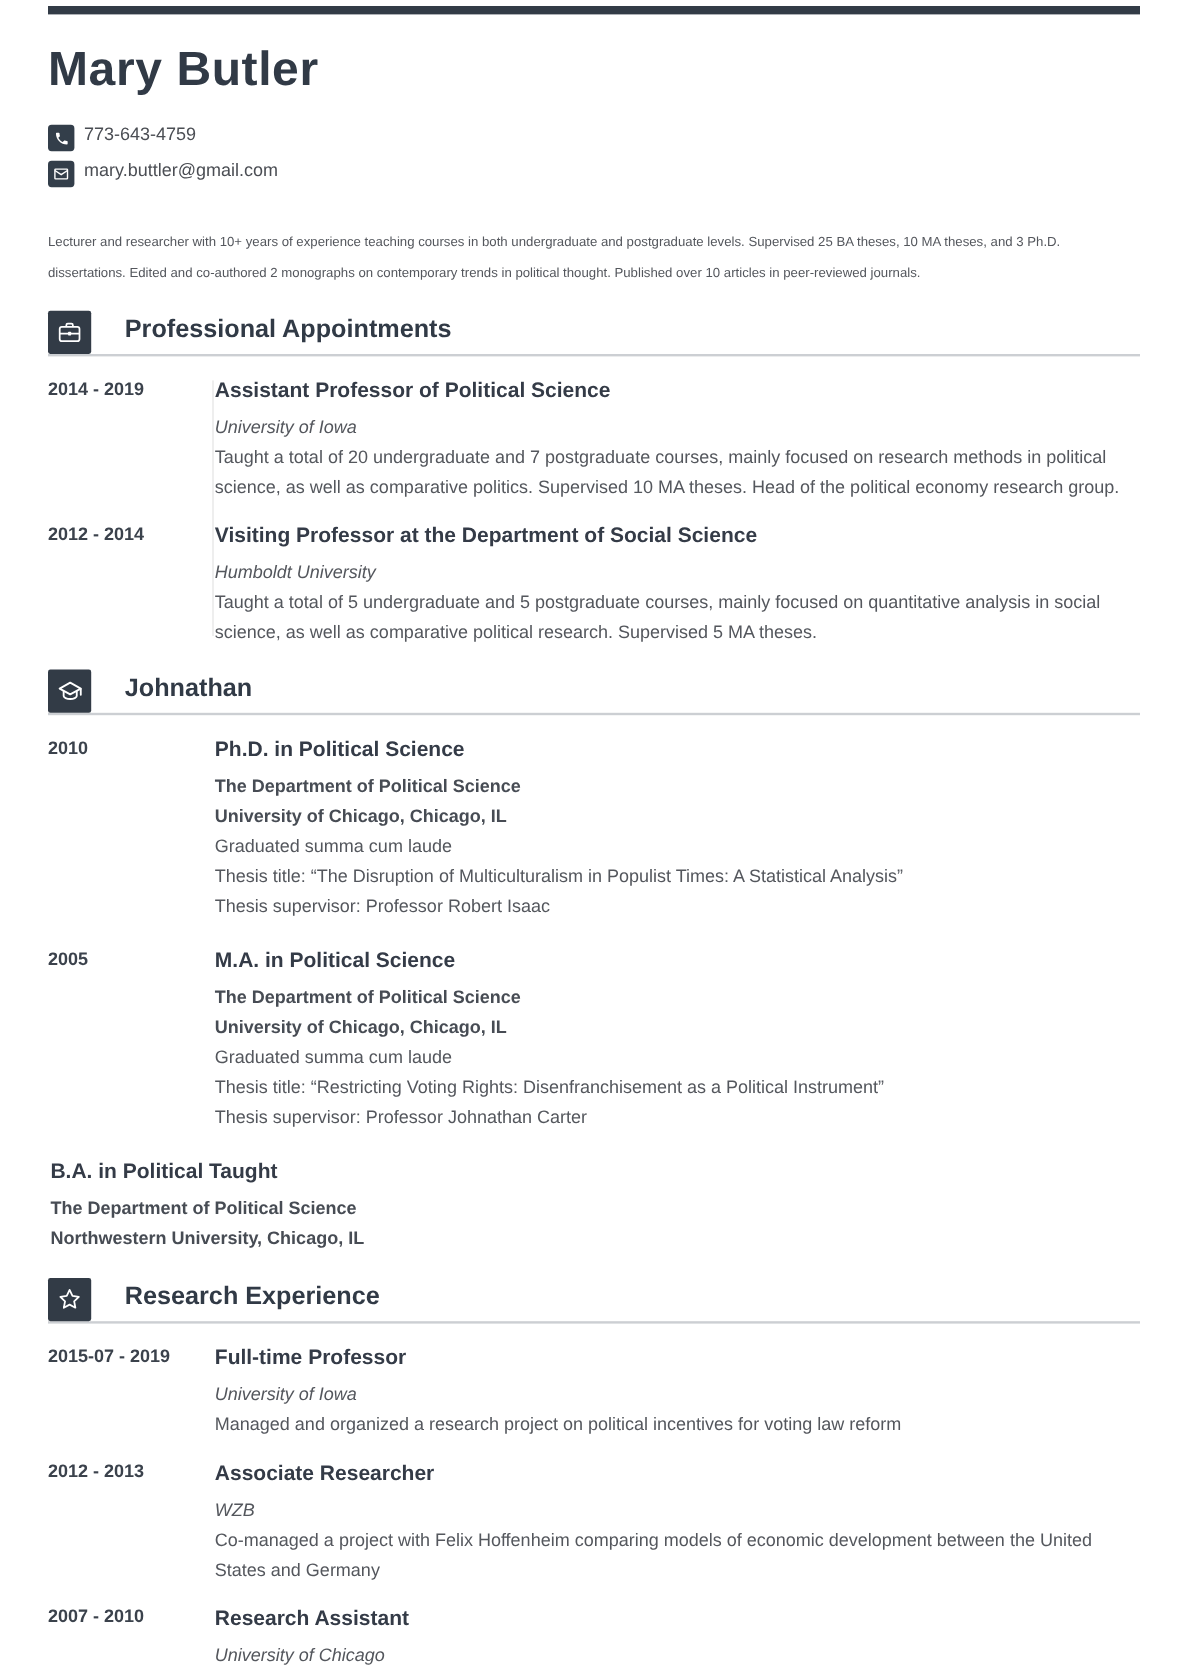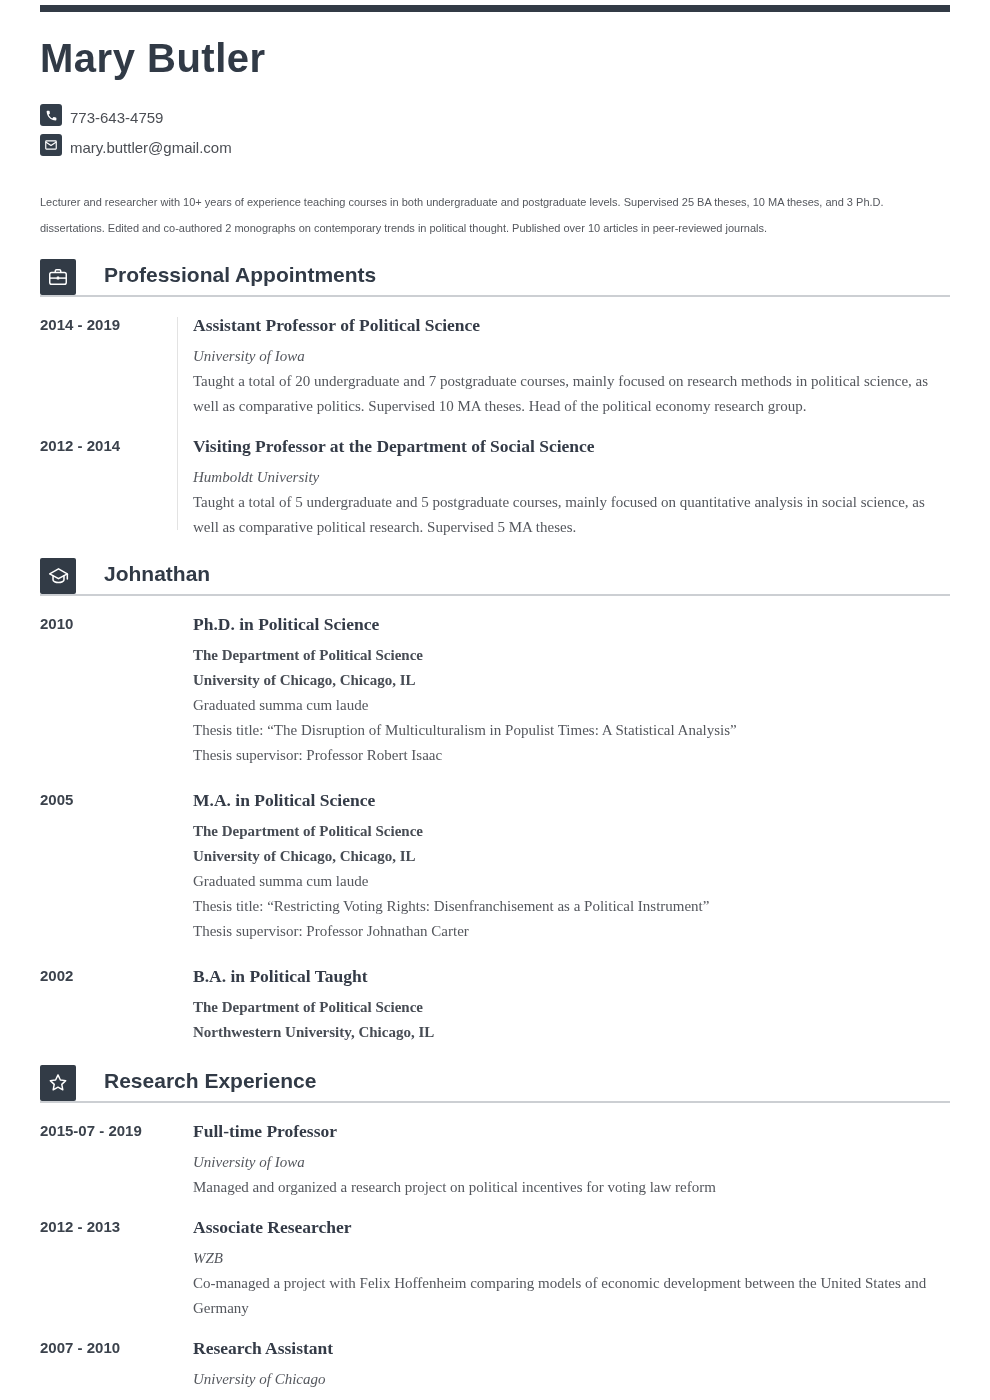--- a/index.html
+++ b/index.html
@@ -1,33 +1,33 @@
 <!DOCTYPE html>
 <html lang="en"><head>
 <meta charset="utf-8">
 <title>Resume</title>
 <style>
   html,body{margin:0;padding:0;background:#ffffff;}
   body{width:990px;min-height:1400px;font-family:"Liberation Sans","DejaVu Sans",sans-serif;color:#54575d;}
   .page{width:910px;margin:0 0 0 40px;padding-top:5px;}
   .top-bar{height:7px;background:#323b46;margin-bottom:26px;}
   h1.name{font-size:40px;line-height:1;margin:0 0 26px;font-weight:700;color:#313a46;letter-spacing:.5px;}
-  .contact-row{display:flex;align-items:flex-end;margin-bottom:8px;}
+  .contact-row{display:flex;align-items:flex-start;margin-bottom:8px;}
   .cicon{width:22px;height:22px;background:#333e4a;border-radius:3px;display:flex;align-items:center;justify-content:center;flex:none;}
   .ctext{margin-left:8px;font-size:15px;color:#4b4e54;}
   .summary{font-size:11px;line-height:25.5px;margin:34px 0 0;color:#54575d;}
   .sec-header{display:flex;align-items:center;margin-top:18px;border-bottom:2px solid #cccfd3;}
   .sec-icon{width:36px;height:36px;background:#323b46;border-radius:2px;display:flex;align-items:center;justify-content:center;flex:none;}
   .sec-header h2{font-size:21px;margin:0 0 0 28px;font-weight:700;color:#313a46;position:relative;top:-2px;}
   .entries{position:relative;margin-top:16px;}
   .entries.divided::before{content:"";position:absolute;left:137px;top:4px;bottom:10px;width:1px;background:#e3e3e3;}
   .entry{display:flex;margin-bottom:15px;}
   .entry.edu{margin-bottom:20px;}
   .date{width:137px;flex:none;font-size:15px;font-weight:700;color:#3b424c;padding-top:3px;}
-  .content{flex:1;padding-left:16px;font-family:Liberation Serif, serif;}
+  .content{flex:1;padding-left:2px;}
   .etitle{font-size:17.5px;line-height:24px;font-weight:700;color:#343b47;margin:0 0 7px;}
   .inst{font-size:15px;line-height:25px;font-style:italic;color:#54575d;}
   .desc{font-size:15px;line-height:25px;color:#54575d;margin:0;}
   .line{font-size:15px;line-height:25px;color:#54575d;}
   .line.bold{font-weight:700;color:#474c54;}
   svg{display:block;}
 </style>
 </head>
 <body>
 
@@ -118,21 +118,20 @@
         <div class="content">
           <h3 class="etitle">M.A. in Political Science</h3>
           <div class="line bold">The Department of Political Science</div>
           <div class="line bold">University of Chicago, Chicago, IL</div>
           <div class="line">Graduated summa cum laude</div>
           <div class="line">Thesis title: “Restricting Voting Rights: Disenfranchisement as a Political Instrument”</div>
           <div class="line">Thesis supervisor: Professor Johnathan Carter</div>
         </div>
       </div>
       <div class="entry edu">
-        <div class="date">2002</div>
         <div class="content">
           <h3 class="etitle">B.A. in Political Taught</h3>
           <div class="line bold">The Department of Political Science</div>
           <div class="line bold">Northwestern University, Chicago, IL</div>
         </div>
       </div>
     </div>
   </section>
 
   <section>

